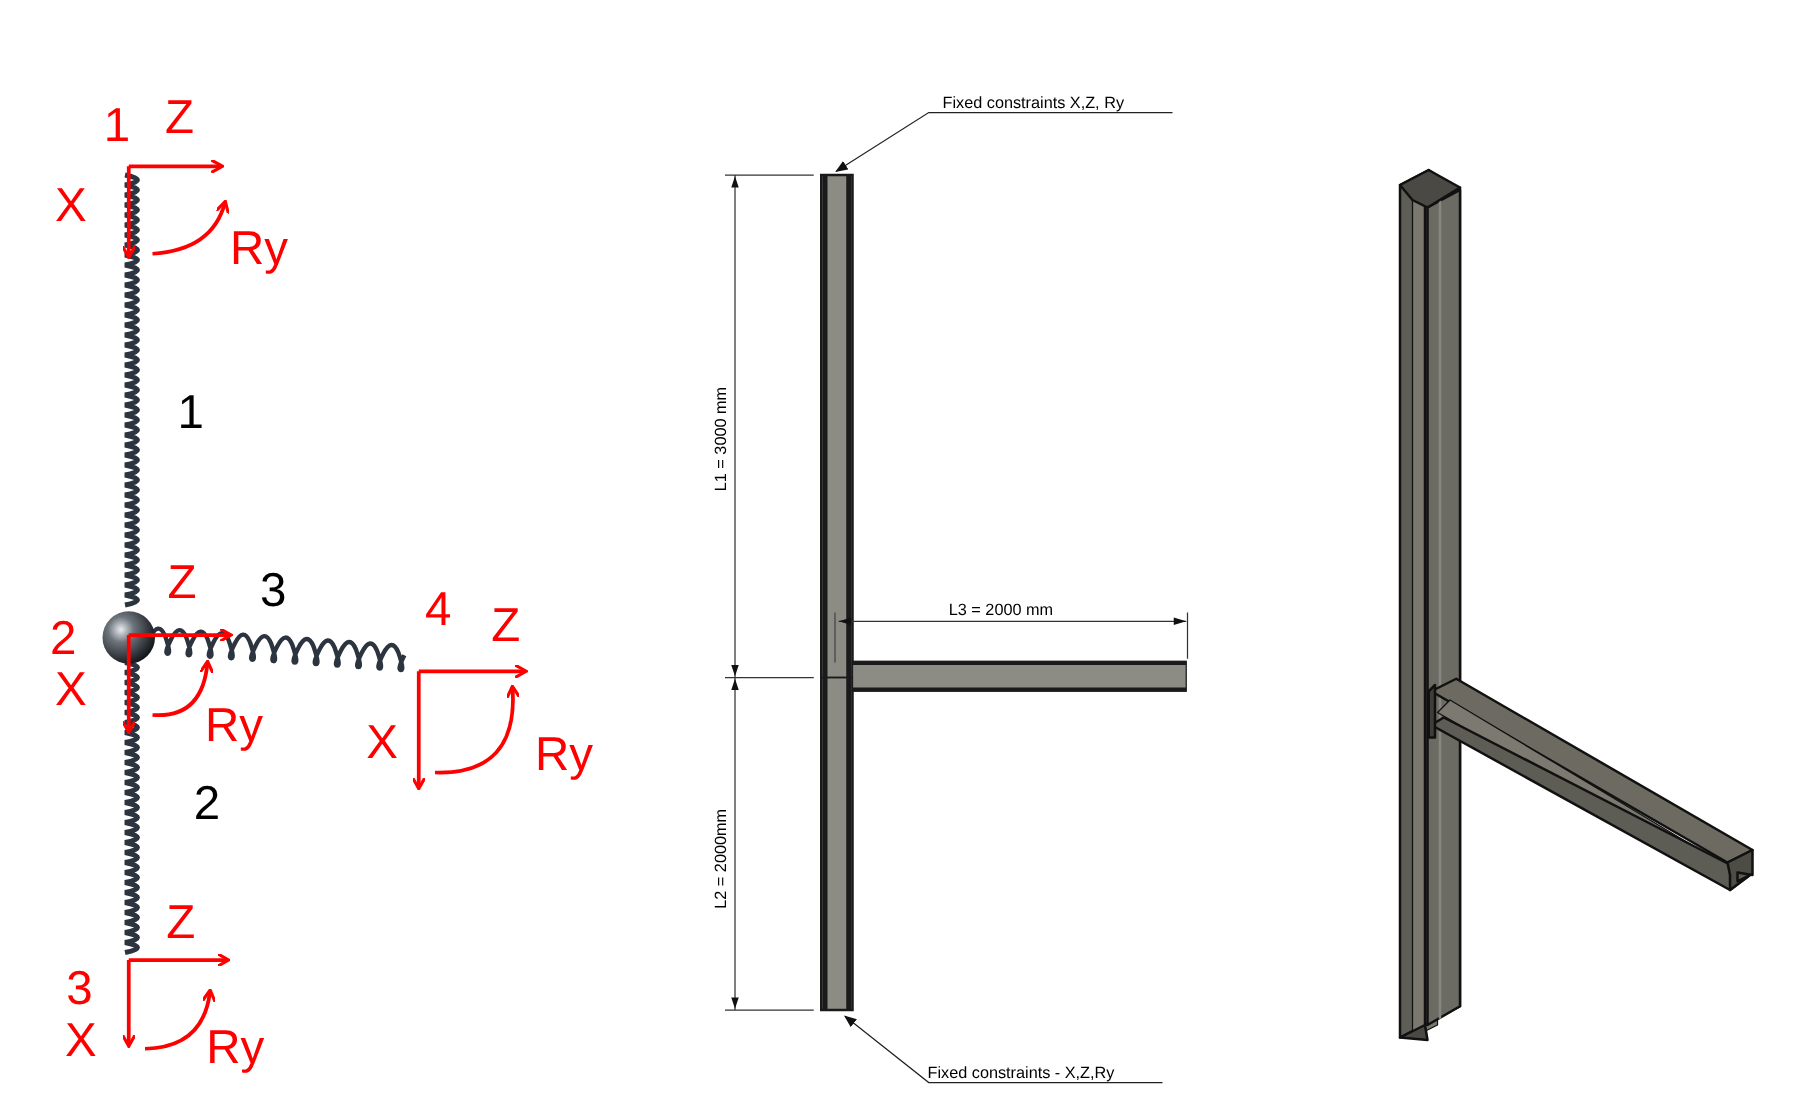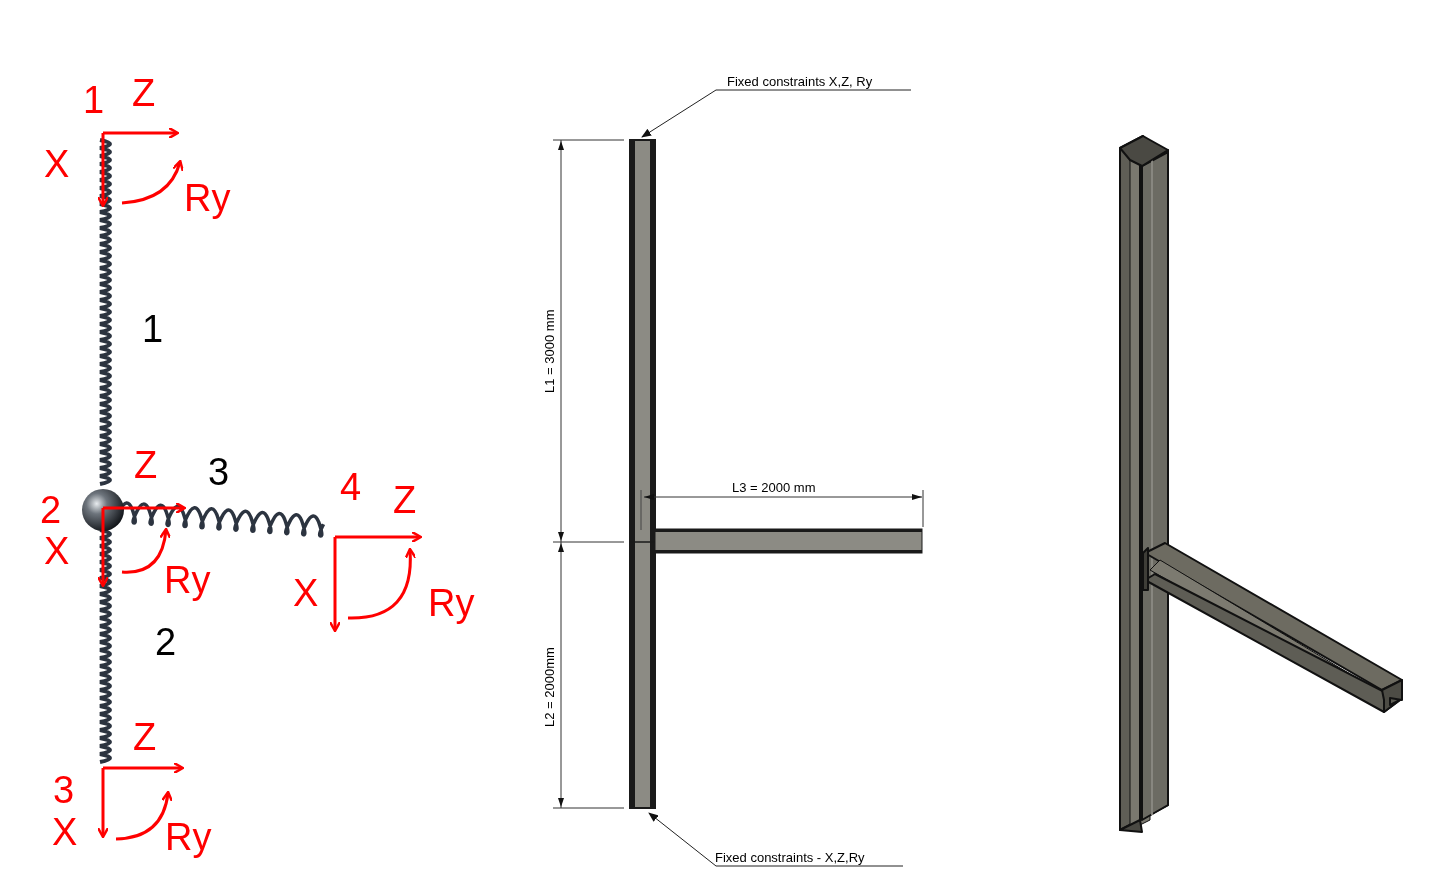--- a/index.html
+++ b/index.html
@@ -113,21 +113,21 @@
     <line x1="103" y1="768" x2="103" y2="836" marker-end="url(#arrR)"></line>
     <path d="M 116 839 Q 163 838 168 793" marker-end="url(#arrR)"></path>
   </g>
   <text class="red-lbl" x="133" y="750">Z</text>
   <text class="red-lbl" x="53" y="803">3</text>
   <text class="red-lbl" x="52" y="845">X</text>
   <text class="red-lbl" x="165" y="850">Ry</text>
 </svg>
 </div>
 
-<div class="panel" style="left:501px;width:480px;height:895px;">
+<div class="panel" style="left:528px;width:480px;height:895px;">
 <svg width="480" height="895" viewBox="500 0 480 895">
   <defs>
     <marker id="arrK" markerWidth="10" markerHeight="8" refX="9" refY="4" orient="auto" markerUnits="userSpaceOnUse">
       <path d="M0,0 L10,4 L0,8 Z" fill="#111"></path>
     </marker>
   </defs>
 
   <g>
     <polyline points="910,90 715,90 641,137" fill="none" stroke="#222" stroke-width="1" marker-end="url(#arrK)"></polyline>
     <text class="dim-txt" x="726" y="86">Fixed constraints X,Z, Ry</text>

